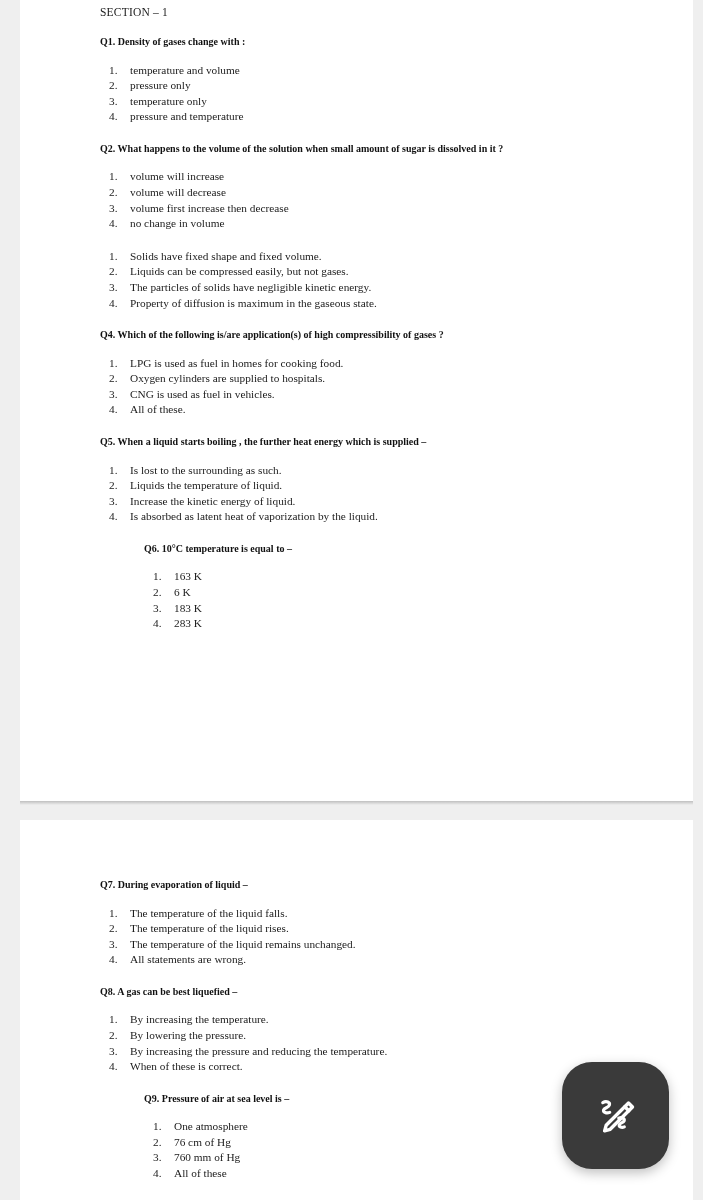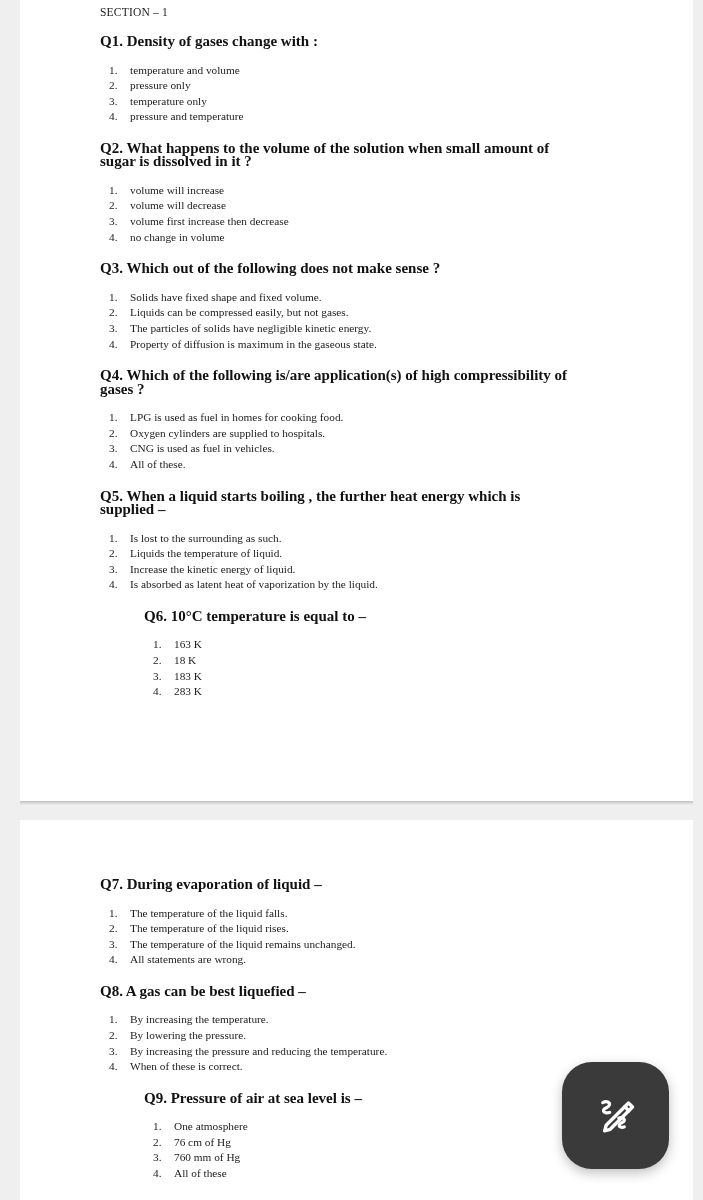--- a/index.html
+++ b/index.html
@@ -70,21 +70,21 @@
     margin: 0 0 17px 0;
     font-weight: 400;
   }
 
   .q-block {
     margin: 0 0 17px 0;
   }
   .q-block:last-child { margin-bottom: 0; margin-left: 44px; }
 
   .q-heading {
-    font-size: 15px;
+    font-size: 10px;
     font-weight: bold;
     color: #111;
     line-height: 13.5px;
     margin: 0 0 14px 0;
   }
 
   .options {
     list-style: none;
     margin: 0;
     padding: 0;
@@ -173,21 +173,20 @@
             <span>volume first increase then decrease</span>
           </li>
           <li class="option">
             <span class="opt-num">4.</span>
             <span>no change in volume</span>
           </li>
         </ul>
       </div>
 
       <div class="q-block">
-        <div class="q-heading">Q3. Which out of the following does not make sense ?</div>
         <ul class="options">
           <li class="option">
             <span class="opt-num">1.</span>
             <span>Solids have fixed shape and fixed volume.</span>
           </li>
           <li class="option">
             <span class="opt-num">2.</span>
             <span>Liquids can be compressed easily, but not gases.</span>
           </li>
           <li class="option">
@@ -247,21 +246,21 @@
 
       <div class="q-block">
         <div class="q-heading">Q6. 10°C temperature is equal to –</div>
         <ul class="options">
           <li class="option">
             <span class="opt-num">1.</span>
             <span>163 K</span>
           </li>
           <li class="option">
             <span class="opt-num">2.</span>
-            <span>18 K</span>
+            <span>6 K</span>
           </li>
           <li class="option">
             <span class="opt-num">3.</span>
             <span>183 K</span>
           </li>
           <li class="option">
             <span class="opt-num">4.</span>
             <span>283 K</span>
           </li>
         </ul>

